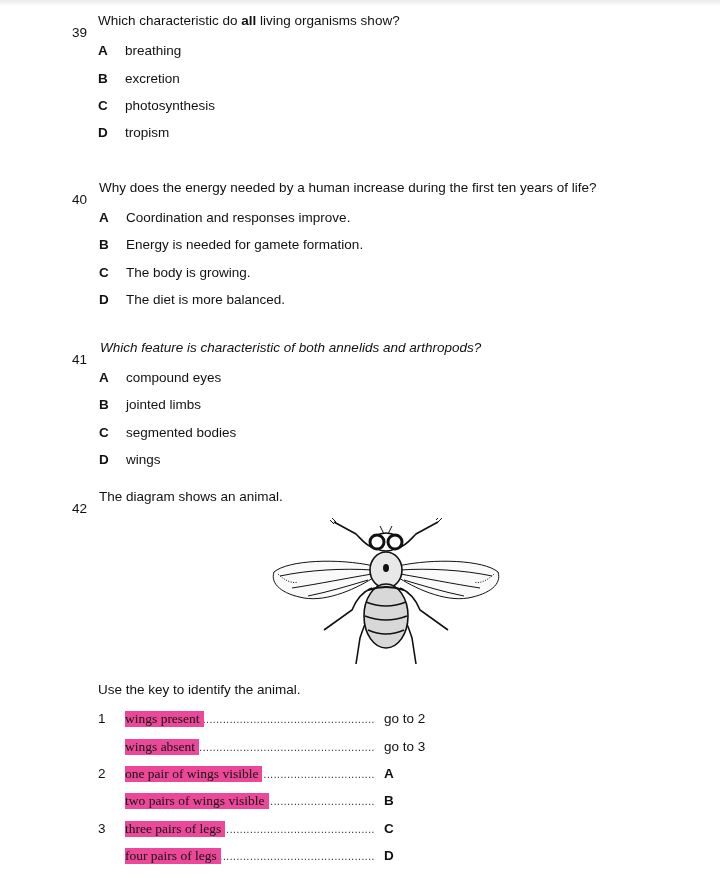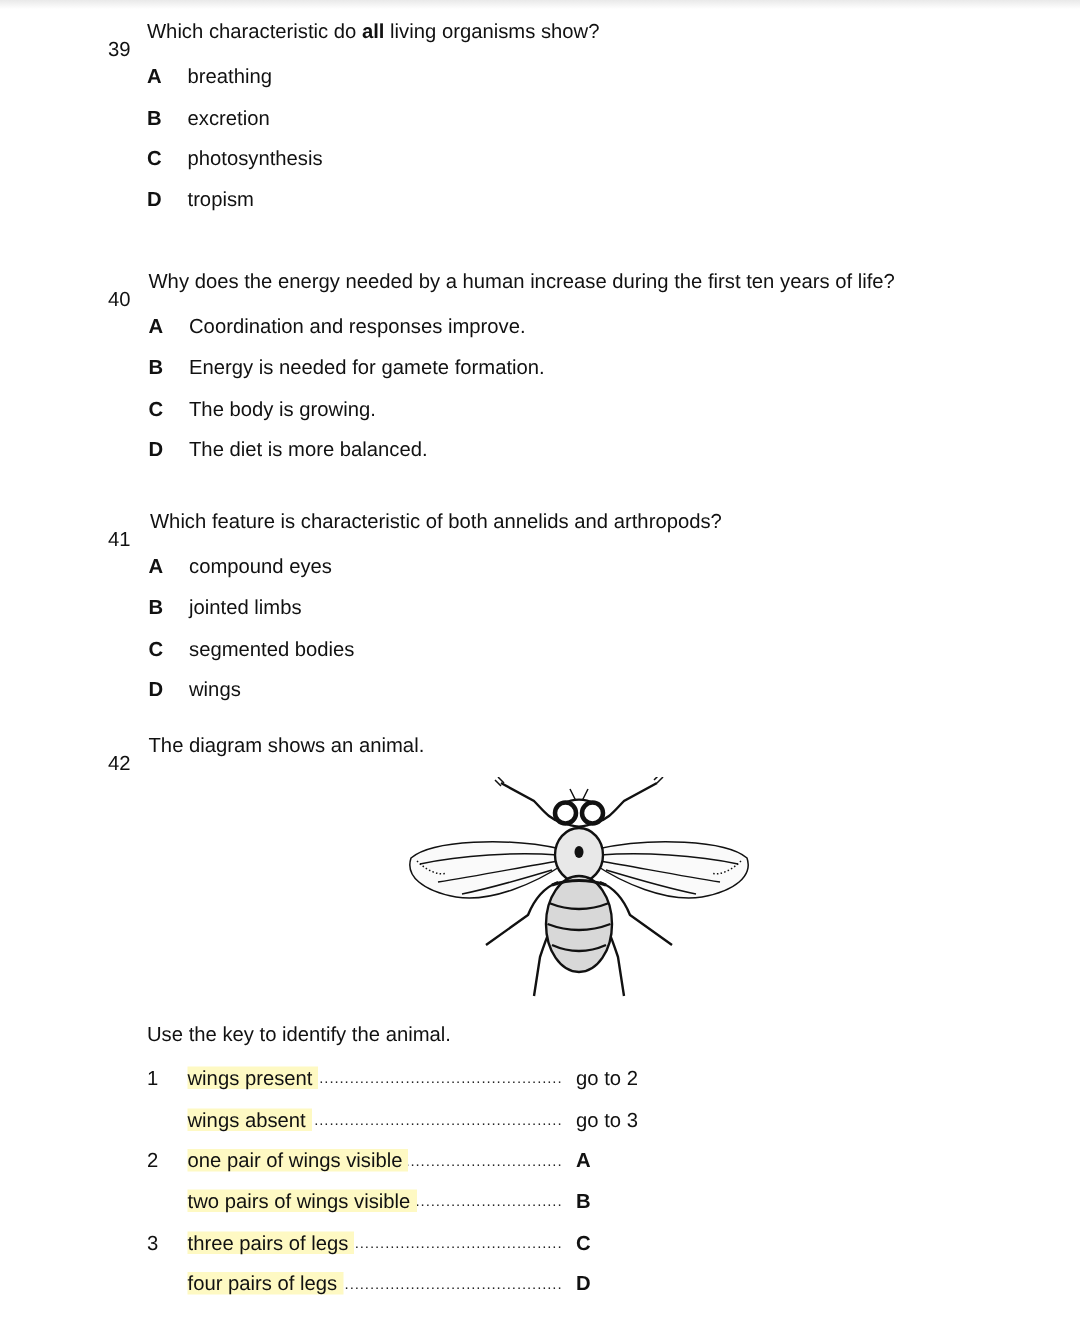--- a/index.html
+++ b/index.html
@@ -12,21 +12,21 @@
     .q { position: absolute; left: 0; width: 720px; }
     .qnum { position: absolute; left: 72px; top: 12px; font-size: 13.5px; }
     .qtext { position: absolute; top: 0; white-space: nowrap; }
     .qtext b { font-weight: bold; }
     .opt { position: absolute; white-space: nowrap; }
     .opt .letter { position: absolute; left: 0; top: 0; font-weight: bold; }
     .opt .otext { position: absolute; top: 0; }
     .diagram { position: absolute; left: 268px; top: 518px; width: 236px; height: 150px; }
     .key-row { position: absolute; left: 98px; width: 320px; height: 18px; white-space: nowrap; }
     .key-row .knum { position: absolute; left: 0; top: 0; }
-    .key-row .ktext { position: absolute; left: 27px; top: 0; background: #fef9c3; padding-right: 4px; z-index: 2; }
+    .key-row .ktext { position: absolute; left: 27px; top: 0; background: #ec4899; padding-right: 4px; z-index: 2; font-family: Liberation Serif, serif; }
     .key-row .kdots { position: absolute; left: 27px; width: 249px; top: 0; overflow: hidden;
       color: #222; letter-spacing: 0.6px; font-size: 10px; line-height: 18px; z-index: 1; text-align: right; }
     .key-row .kres { position: absolute; left: 286px; top: 0; }
     .key-row .kres.bold { font-weight: bold; }
   </style>
 </head>
 <body>
 
 <div class="topbar"></div>
 
@@ -67,21 +67,21 @@
   <span class="letter">C</span>
   <span class="otext" style="left:27px;">The body is growing.</span>
 </div>
 <div class="opt" style="left:99px; top:292px;">
   <span class="letter">D</span>
   <span class="otext" style="left:27px;">The diet is more balanced.</span>
 </div>
 
 <div class="q" style="top:340px;">
   <span class="qnum">41</span>
-  <span class="qtext" style="left:100px;">Which feature is characteristic of both annelids and arthropods?</span>
+  <span class="qtext" style="left:100px;font-style:italic;">Which feature is characteristic of both annelids and arthropods?</span>
 </div>
 <div class="opt" style="left:99px; top:370px;">
   <span class="letter">A</span>
   <span class="otext" style="left:27px;">compound eyes</span>
 </div>
 <div class="opt" style="left:99px; top:397px;">
   <span class="letter">B</span>
   <span class="otext" style="left:27px;">jointed limbs</span>
 </div>
 <div class="opt" style="left:99px; top:425px;">

